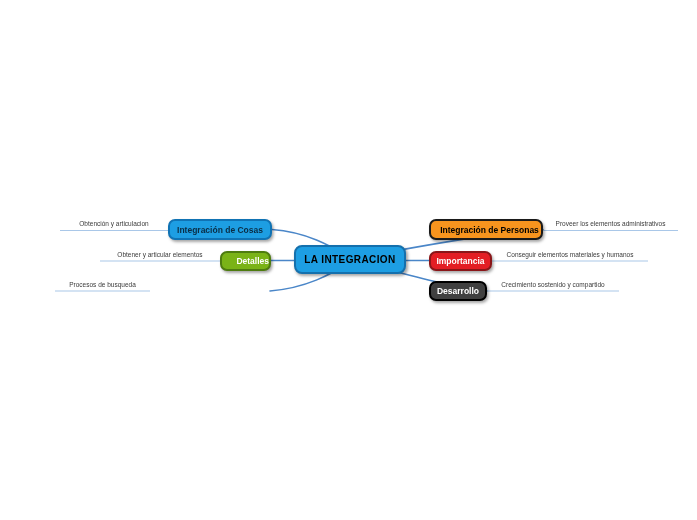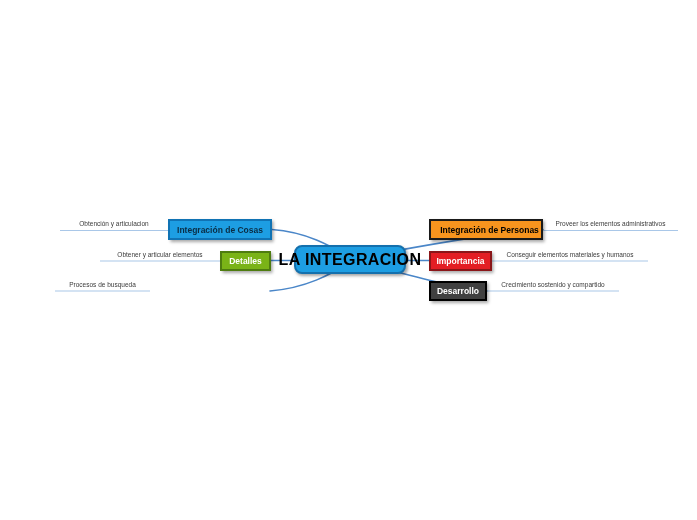--- a/index.html
+++ b/index.html
@@ -7,32 +7,32 @@
     width:697px;height:520px;background:#ffffff;position:relative;
     font-family:"Liberation Sans","DejaVu Sans",sans-serif;
     overflow:hidden;
   }
   #canvas{position:absolute;left:0;top:0;width:697px;height:520px;}
   #wires{position:absolute;left:0;top:0;z-index:1;}
   .node{
     position:absolute;z-index:2;box-sizing:border-box;
     display:flex;align-items:center;justify-content:center;
     font-weight:bold;white-space:nowrap;
-    border-radius:0;border:2px solid #000;
+    border-radius:7px;border:2px solid #000;
     box-shadow:1.5px 2px 3px rgba(0,0,0,0.35);
     cursor:default;
   }
   .node-center{
     left:294px;top:245px;width:112px;height:29px;
     background:#1d9ee3;border-color:#1470ad;border-radius:8px;
-    font-size:16px;color:#000000;letter-spacing:.4px;
+    font-size:10px;color:#000000;letter-spacing:.4px;
   }
   .node-child{font-size:8.5px;}
   .n-cosas{left:168px;top:219px;width:104px;height:21px;background:#1d9ee3;border-color:#1073b4;color:#0b2d44;}
-  .n-detalles{left:220px;top:251px;width:51px;height:20px;background:#7ab317;border-color:#4e7c10;color:#ffffff;}
+  .n-detalles{left:220px;top:251px;width:51px;height:20px;background:#7ab317;border-color:#4e7c10;color:#ffffff;justify-content:flex-end;}
   .n-reclut{left:150px;top:281px;width:120px;height:20px;background:#fdb913;border-color:#1a1a1a;color:#000000;}
   .n-personas{left:429px;top:219px;width:114px;height:21px;background:#f7941e;border-color:#1a1a1a;color:#000000;padding-left:7px;}
   .n-importancia{left:429px;top:251px;width:63px;height:20px;background:#e31e24;border-color:#8a1619;color:#ffffff;}
   .n-desarrollo{left:429px;top:281px;width:58px;height:20px;background:#404040;border-color:#000000;color:#ffffff;}
   .annotation{
     position:absolute;z-index:2;font-size:6.5px;color:#3a3a3a;
     text-align:center;white-space:nowrap;line-height:8px;
     display:flex;align-items:flex-end;justify-content:center;
   }
   .a1{left:60px;top:214px;width:108px;height:14px;}

